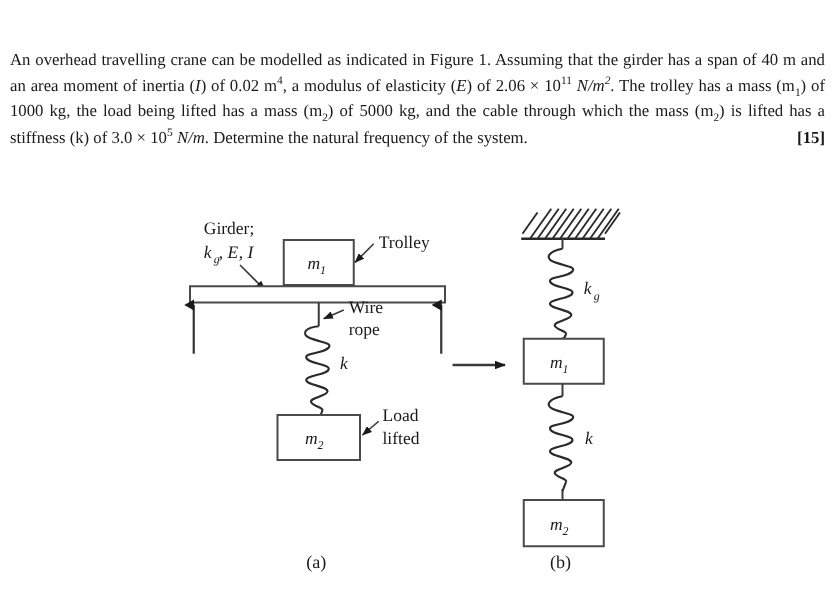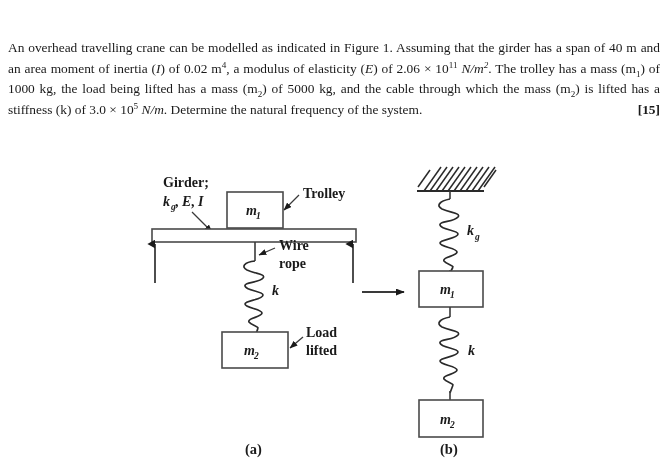--- a/index.html
+++ b/index.html
@@ -40,21 +40,20 @@
     font-weight: bold;
   }
 
   
   #figure-area {
     position: absolute;
     left: 0;
     top: 115px;
     width: 620px;
     height: 360px;
-    font-weight: bold;
   }
   #figure-svg {
     display: block;
   }
 
   .lbl {
     font-family: "Liberation Serif", serif;
     font-size: 14px;
     fill: #1a1a1a;
   }

